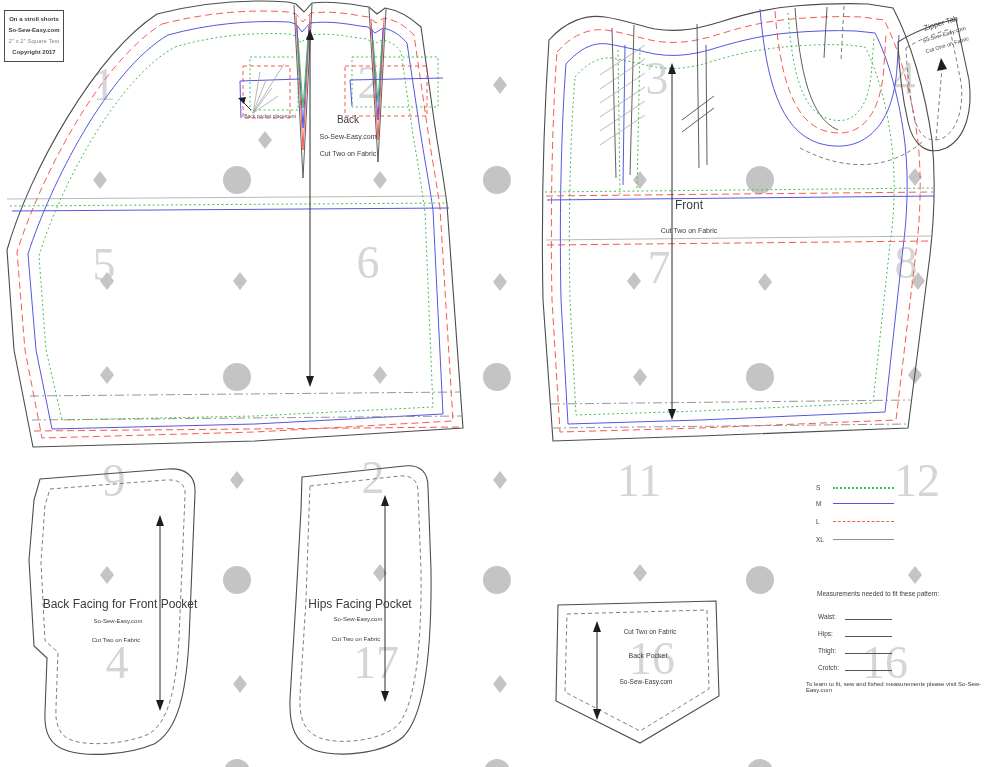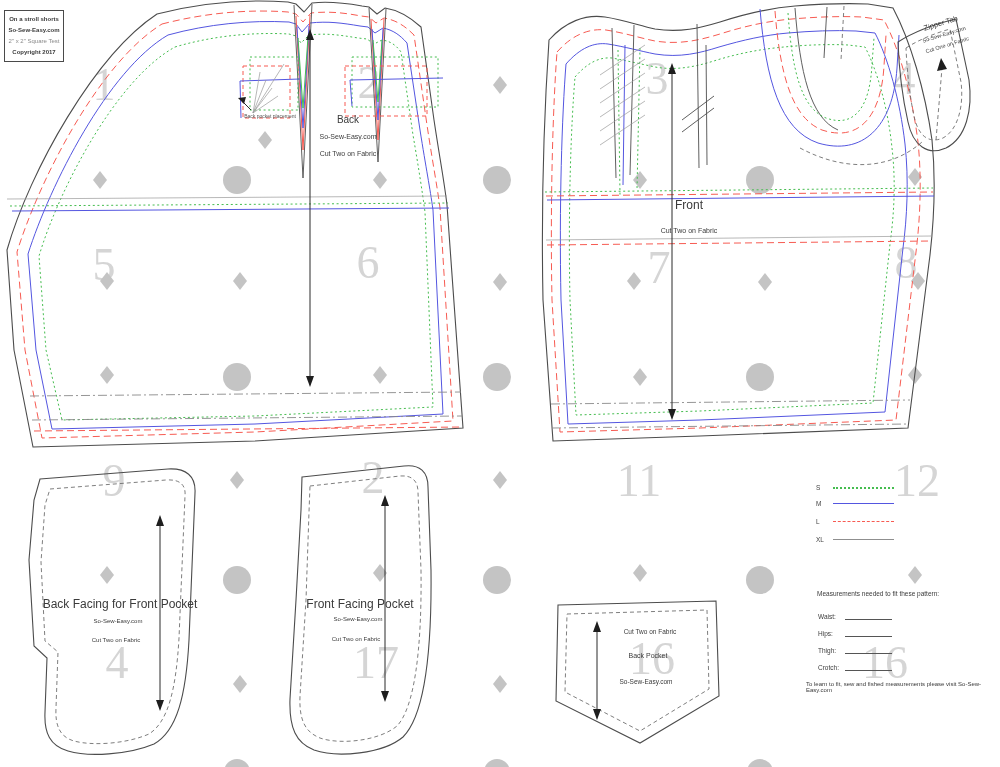--- a/index.html
+++ b/index.html
@@ -242,21 +242,21 @@
   <div class="ziptext">
     <div class="z1">Zipper Tab</div>
     <div class="z2">So-Sew-Easy.com</div>
     <div class="z3">Cut One on Fabric</div>
   </div>
 
   <div class="txt t8" style="left:120px;top:597px">Back Facing for Front Pocket</div>
   <div class="txt t6" style="left:118px;top:618px">So-Sew-Easy.com</div>
   <div class="txt t6" style="left:116px;top:637px">Cut Two on Fabric</div>
 
-  <div class="txt t8" style="left:360px;top:597px">Front Facing Pocket</div>
+  <div class="txt t8" style="left:360px;top:597px">Hips Facing Pocket</div>
   <div class="txt t6" style="left:358px;top:616px">So-Sew-Easy.com</div>
   <div class="txt t6" style="left:356px;top:636px">Cut Two on Fabric</div>
 
   <div class="txt t65" style="left:650px;top:628px">Cut Two on Fabric</div>
   <div class="txt t7" style="left:648px;top:652px">Back Pocket</div>
   <div class="txt t65" style="left:646px;top:678px">So-Sew-Easy.com</div>
 
   <div class="legend-row" style="top:484px">
     <span class="legend-label">S</span>
     <div class="legend-line ll-s"></div>

